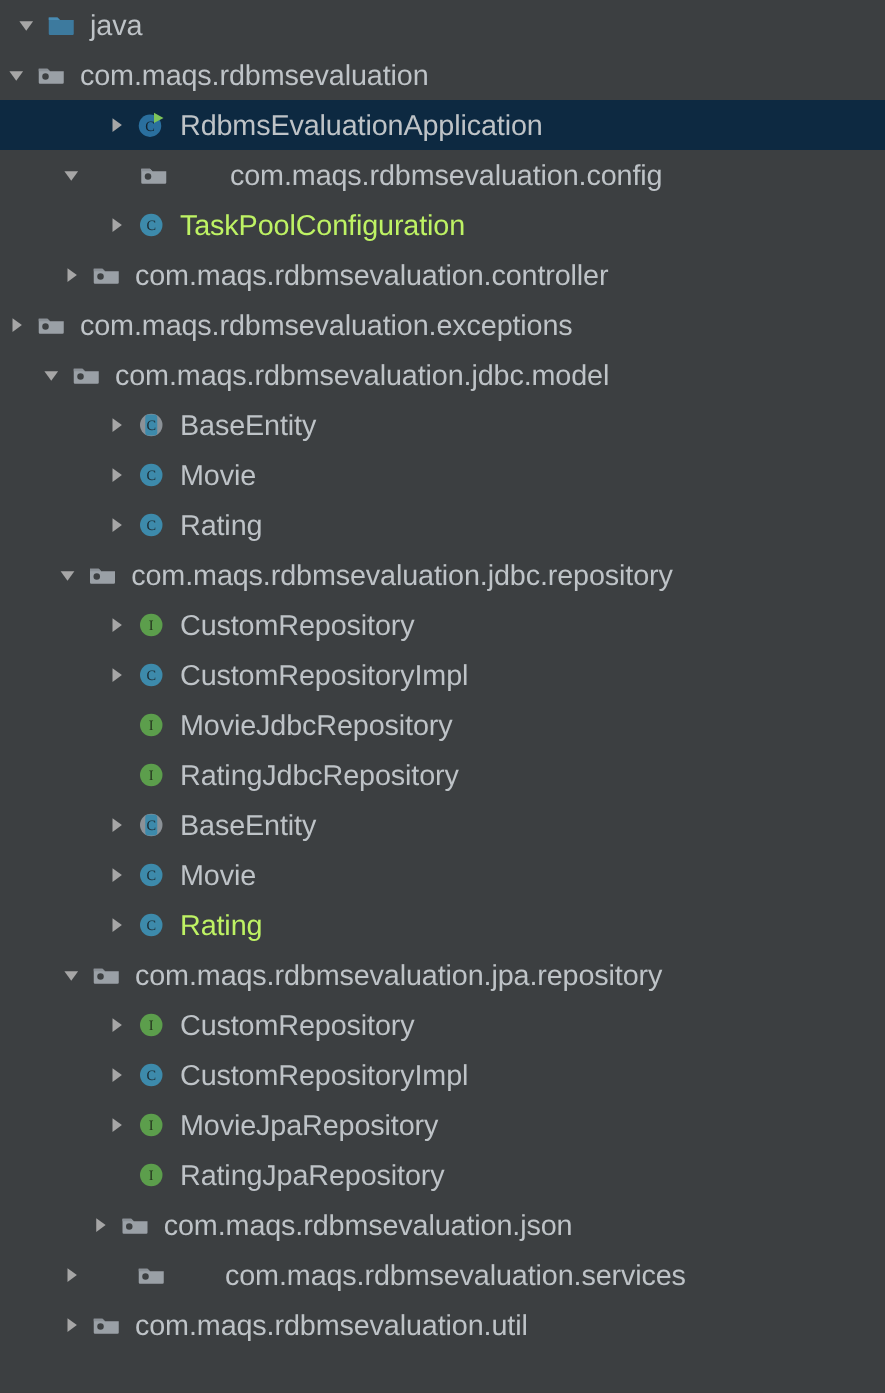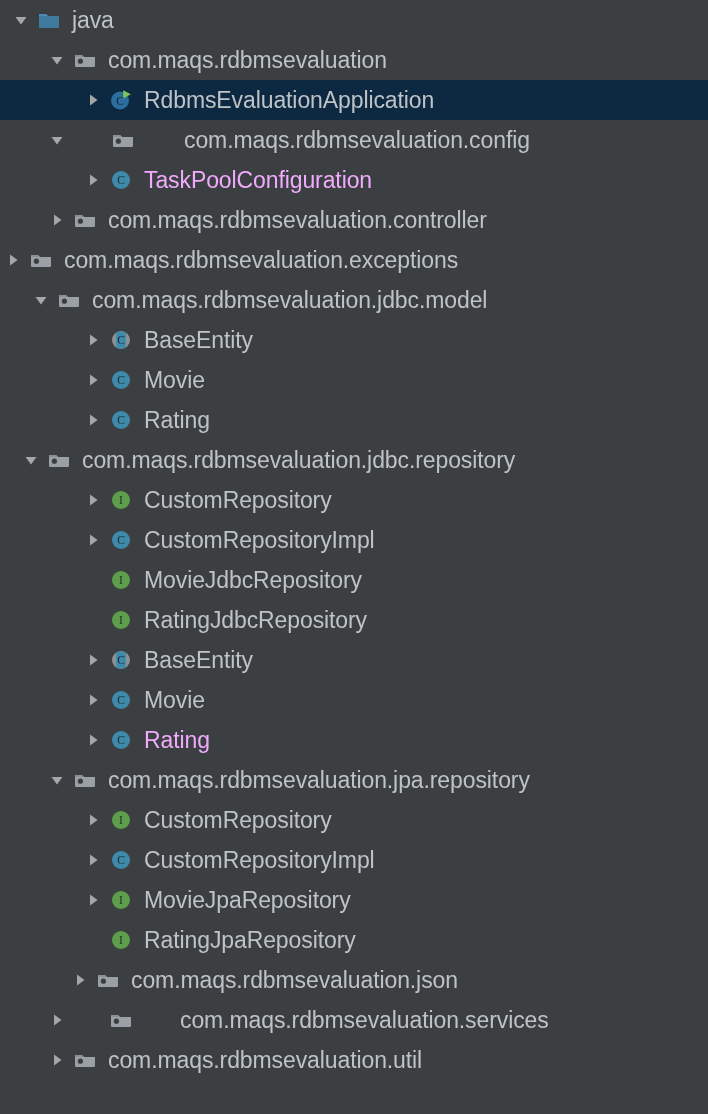--- a/index.html
+++ b/index.html
@@ -47,41 +47,41 @@
   }
   .icon svg { display: block; }
   .label {
     font-size: 23px;
     line-height: 40px;
     color: #bec3c7;
     letter-spacing: -0.1px;
     padding-left: 8px;
     font-weight: 400;
   }
-  .label.blue { color: #f0abfc; }
+  .label.blue { color: #bef264; }
 </style>
 </head>
 <body>
 
 <div id="tree">
     <div class="row" style="padding-left: 8px; text-align: right;">
       <span class="twisty">
         <svg xmlns="http://www.w3.org/2000/svg" width="16" height="16" viewBox="0 0 16 16">
           <path d="M2.5 5 L13.5 5 L8 12.5 Z" fill="#a6a6a6"></path>
         </svg>
       </span>
       <span class="icon">
         <svg xmlns="http://www.w3.org/2000/svg" width="24" height="24" viewBox="0 0 24 24">
           <path d="M2 6 h7 l2 2 h11 v11 a1 1 0 0 1 -1 1 h-18 a1 1 0 0 1 -1 -1 z" fill="#3d7a9e"></path>
           <path d="M2 6 h7 l2 2 h-9 z" fill="#4a8cb3"></path>
         </svg>
       </span>
       <span class="label">java</span>
     </div>
-    <div class="row" style="padding-left: 44px;">
+    <div class="row" style="">
       <span class="twisty">
         <svg xmlns="http://www.w3.org/2000/svg" width="16" height="16" viewBox="0 0 16 16">
           <path d="M2.5 5 L13.5 5 L8 12.5 Z" fill="#a6a6a6"></path>
         </svg>
       </span>
       <span class="icon">
         <svg xmlns="http://www.w3.org/2000/svg" width="24" height="24" viewBox="0 0 24 24">
           <path d="M2 7 h7 l2 2 h11 v9 a1 1 0 0 1 -1 1 h-18 a1 1 0 0 1 -1 -1 z" fill="#9aa0a6"></path>
           <path d="M2 7 h7 l2 2 h-9 z" fill="#8b9197"></path>
           <circle cx="7.4" cy="13.2" r="2.6" fill="#3c3f41"></circle>
@@ -214,21 +214,21 @@
         </svg>
       </span>
       <span class="icon">
         <svg xmlns="http://www.w3.org/2000/svg" width="24" height="24" viewBox="0 0 24 24">
           <circle cx="12" cy="12" r="9" fill="#3d8aab"></circle>
           <text x="12" y="16.4" font-family="Liberation Serif, serif" font-size="11.5" fill="#1c2b33" text-anchor="middle">C</text>
         </svg>
       </span>
       <span class="label">Rating</span>
     </div>
-    <div class="row" style="padding-left: 18px; text-align: right;">
+    <div class="row" style="padding-left: 41px; text-align: right;">
       <span class="twisty">
         <svg xmlns="http://www.w3.org/2000/svg" width="16" height="16" viewBox="0 0 16 16">
           <path d="M2.5 5 L13.5 5 L8 12.5 Z" fill="#a6a6a6"></path>
         </svg>
       </span>
       <span class="icon">
         <svg xmlns="http://www.w3.org/2000/svg" width="24" height="24" viewBox="0 0 24 24">
           <path d="M2 7 h7 l2 2 h11 v9 a1 1 0 0 1 -1 1 h-18 a1 1 0 0 1 -1 -1 z" fill="#9aa0a6"></path>
           <path d="M2 7 h7 l2 2 h-9 z" fill="#8b9197"></path>
           <circle cx="7.4" cy="13.2" r="2.6" fill="#3c3f41"></circle>

